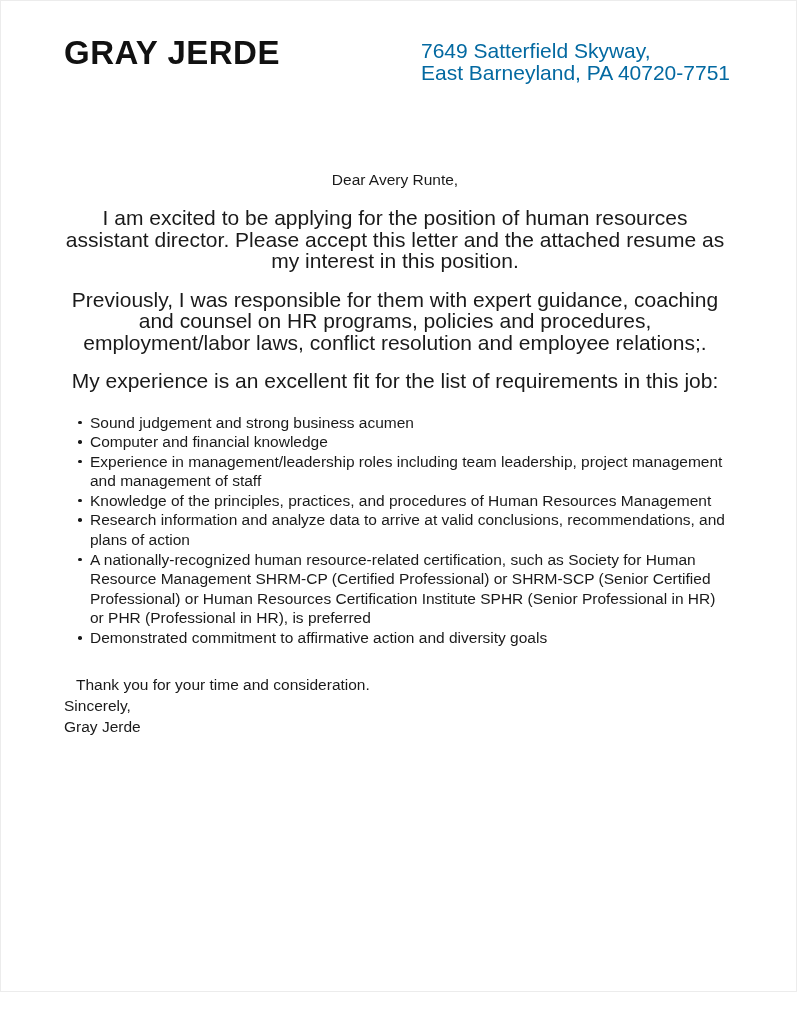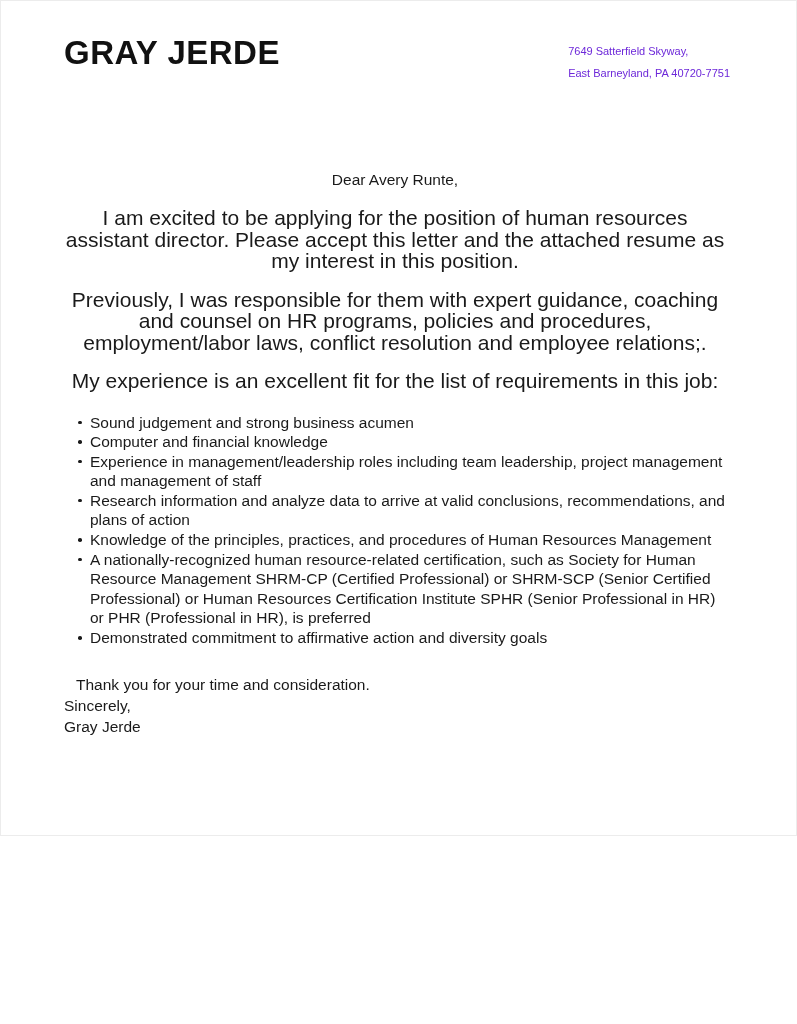--- a/index.html
+++ b/index.html
@@ -3,21 +3,21 @@
 <meta charset="utf-8">
 <style>
   html, body {
     margin: 0;
     padding: 0;
     background: #ffffff;
   }
   .page {
     position: relative;
     width: 797px;
-    height: 836px;
+    height: 992px;
     background: #ffffff;
     border: 1px solid #ececec;
     box-sizing: border-box;
     overflow: hidden;
     font-family: "Liberation Sans", sans-serif;
     color: #1a1a1a;
     -webkit-font-smoothing: antialiased;
   }
 
   .content {
@@ -46,24 +46,24 @@
     white-space: nowrap;
     color: #111111;
   }
   .address-block {
     flex: 0 0 auto;
     text-align: left;
     padding-top: 5px;
     margin-right: 1px;
   }
   .address-line {
-    font-size: 11px;
+    font-size: 21px;
     line-height: 22px;
     white-space: nowrap;
-    color: #6d28d9;
+    color: #0369a1;
   }
 
   
   .letter-body {
     margin-top: 72px;
     width: 662px;
   }
   .salutation {
     font-size: 15.5px;
     font-weight: normal;
@@ -150,25 +150,25 @@
         <li class="req-item">
           <span class="dot"></span>
           <span>Computer and financial knowledge</span>
         </li>
         <li class="req-item">
           <span class="dot"></span>
           <span>Experience in management/leadership roles including team leadership, project management and management of staff</span>
         </li>
         <li class="req-item">
           <span class="dot"></span>
-          <span>Research information and analyze data to arrive at valid conclusions, recommendations, and plans of action</span>
+          <span>Knowledge of the principles, practices, and procedures of Human Resources Management</span>
         </li>
         <li class="req-item">
           <span class="dot"></span>
-          <span>Knowledge of the principles, practices, and procedures of Human Resources Management</span>
+          <span>Research information and analyze data to arrive at valid conclusions, recommendations, and plans of action</span>
         </li>
         <li class="req-item">
           <span class="dot"></span>
           <span>A nationally-recognized human resource-related certification, such as Society for Human Resource Management SHRM-CP (Certified Professional) or SHRM-SCP (Senior Certified Professional) or Human Resources Certification Institute SPHR (Senior Professional in HR) or PHR (Professional in HR), is preferred</span>
         </li>
         <li class="req-item">
           <span class="dot"></span>
           <span>Demonstrated commitment to affirmative action and diversity goals</span>
         </li>
       </ul>

